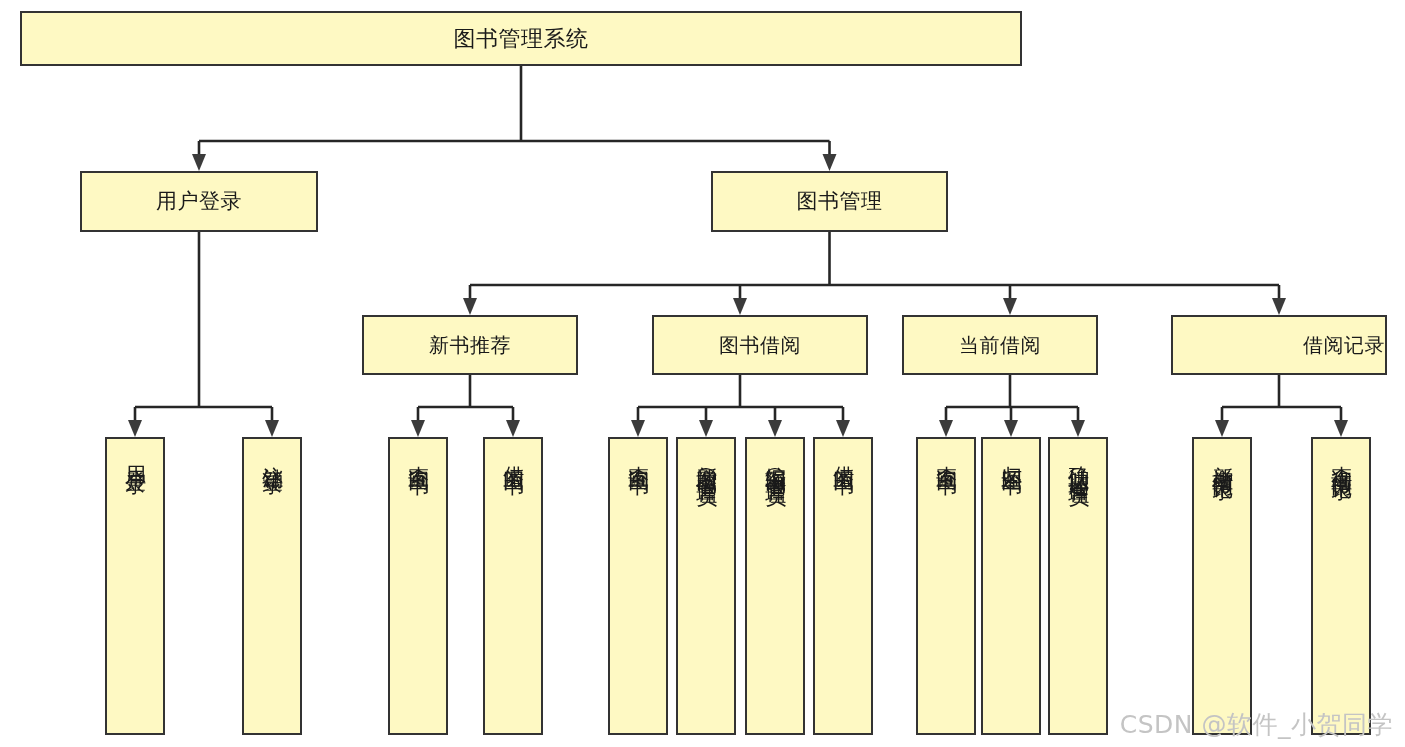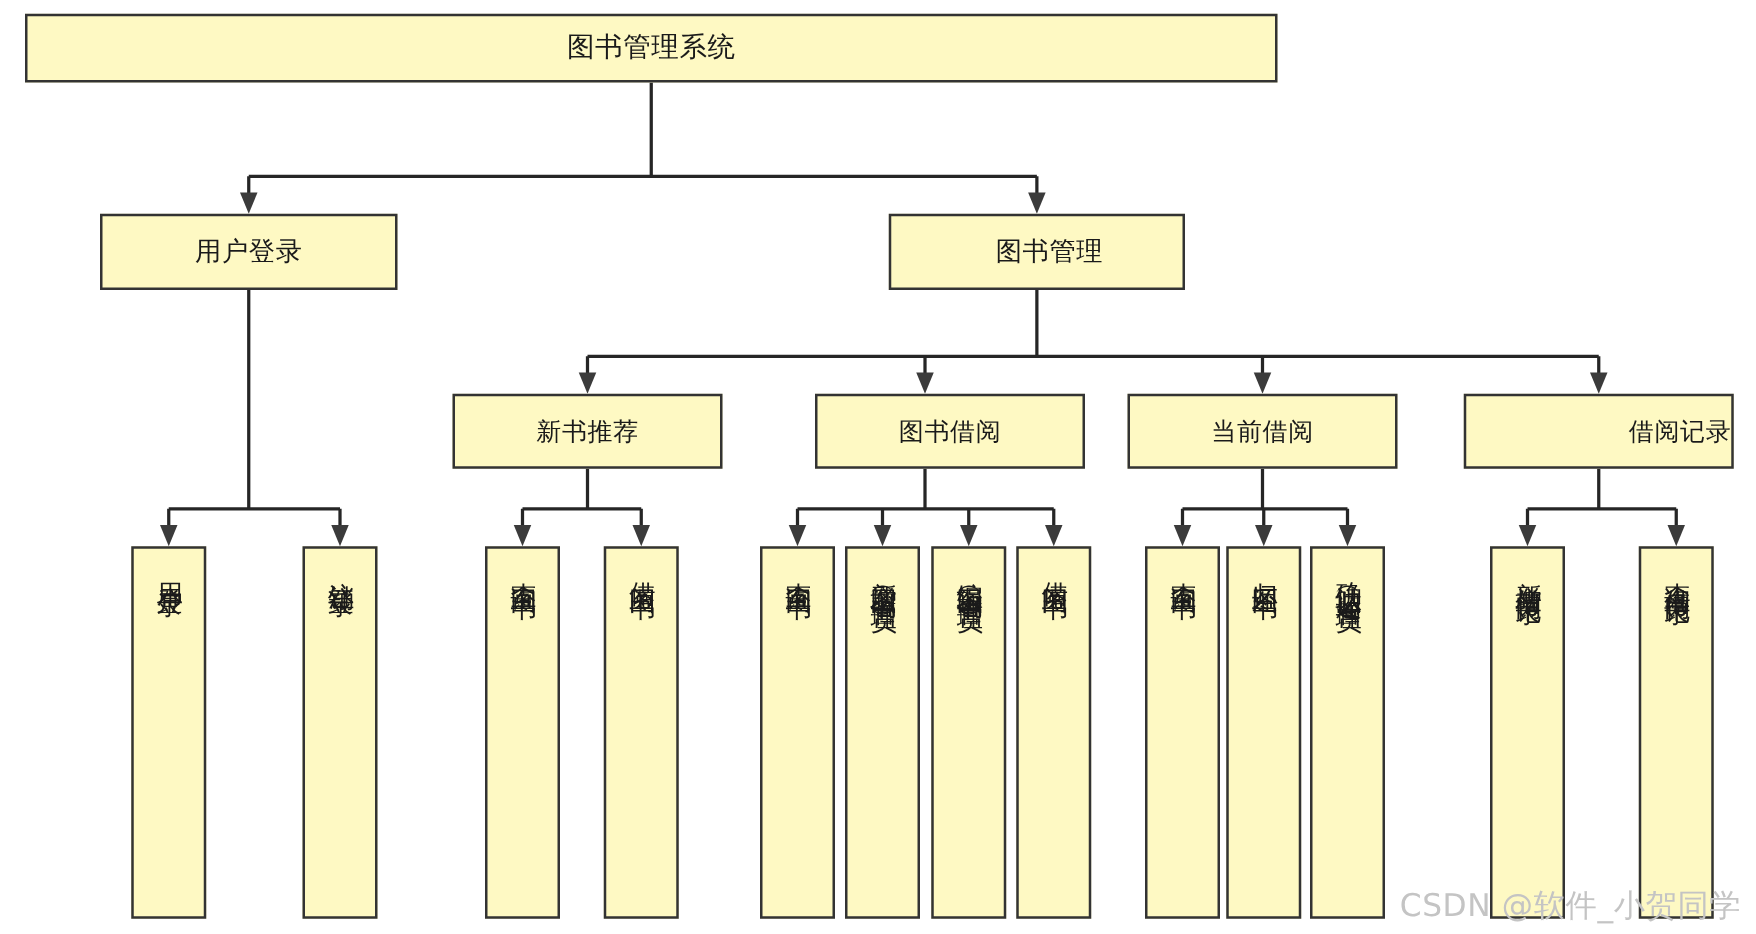--- a/index.html
+++ b/index.html
@@ -154,21 +154,21 @@
       </div>
       <div class="node lvl2" style="left: 711px; top: 171px; width: 237px; height: 61px; padding-left: 20px;">
         <span>图书管理</span>
       </div>
       <div class="node lvl3" style="left: 362px; top: 315px; width: 216px; height: 60px;">
         <span>新书推荐</span>
       </div>
       <div class="node lvl3" style="left: 632px; top: 315px; width: 216px; height: 60px; margin-left: 20px;">
         <span>图书借阅</span>
       </div>
-      <div class="node lvl3" style="left: 902px; top: 315px; width: 216px; height: 60px;">
+      <div class="node lvl3" style="left: 902px; top: 315px; width: 196px; height: 60px;">
         <span>当前借阅</span>
       </div>
       <div class="node lvl3" style="left: 1171px; top: 315px; width: 216px; height: 60px; justify-content: flex-end;">
         <span>借阅记录</span>
       </div>
       <div class="node leaf" style="left: 105px; top: 437px; width: 60px; height: 298px;">
         <span class="vtext">用户登录</span>
       </div>
       <div class="node leaf" style="left: 242px; top: 437px; width: 60px; height: 298px;">
         <span class="vtext">注销登录</span>

